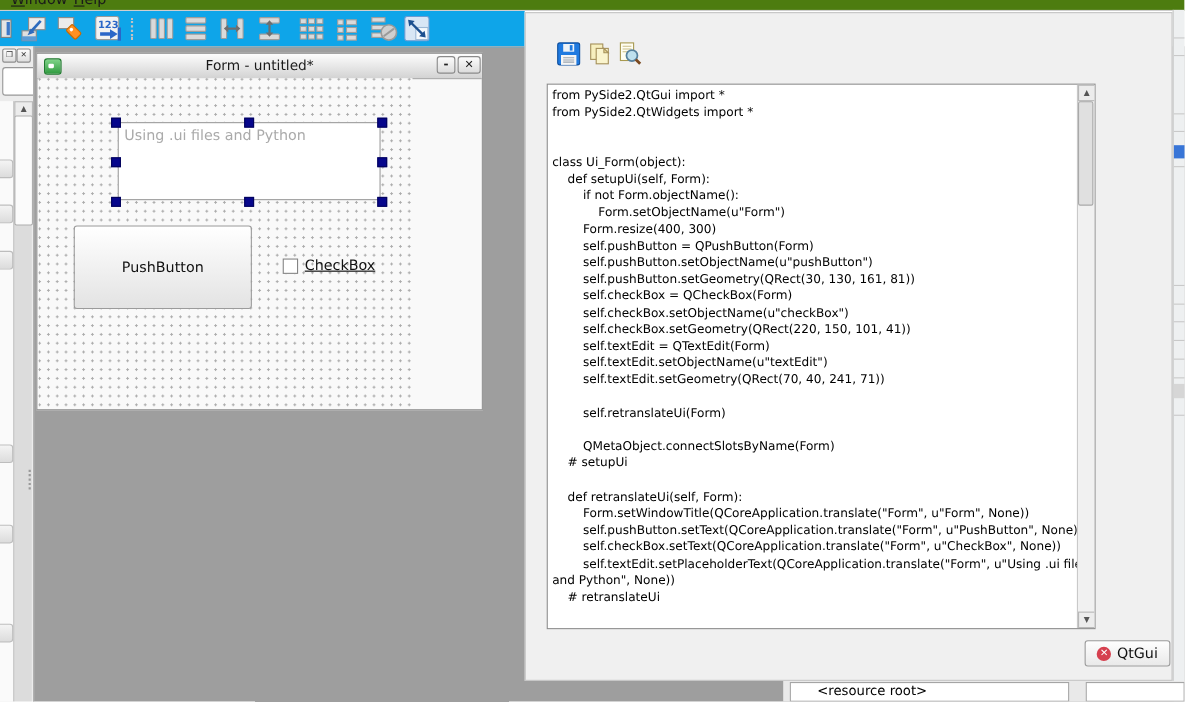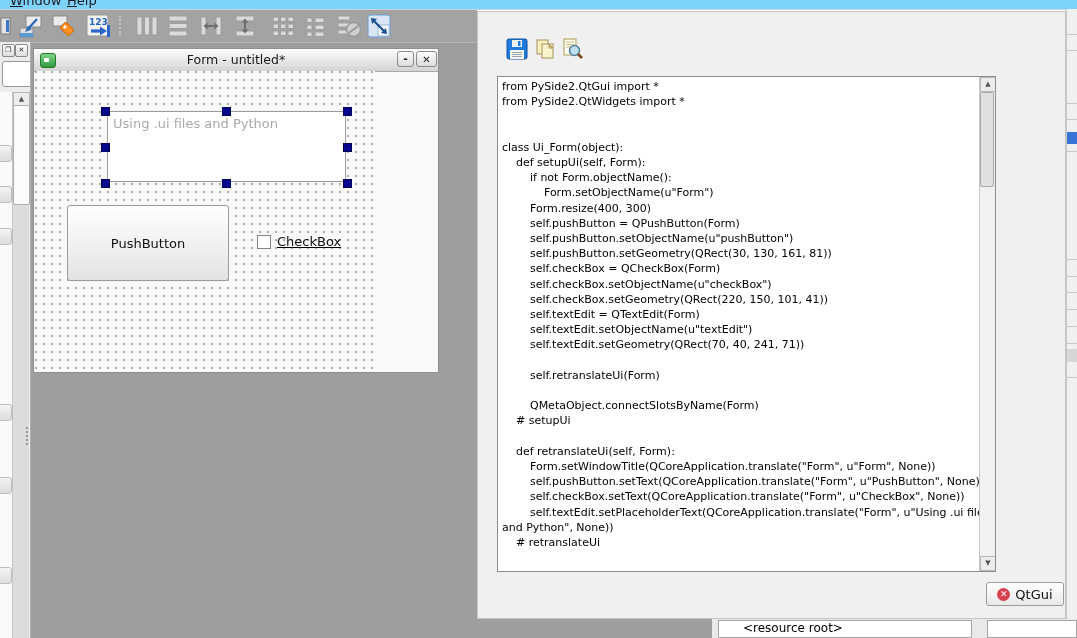--- a/index.html
+++ b/index.html
@@ -1,26 +1,26 @@
 <!DOCTYPE html>
 <html><head>
 <meta charset="utf-8">
 <style>
   html,body{margin:0;padding:0;background:#ffffff;}
   #screen{position:relative;width:1077px;height:638px;overflow:hidden;
           font-family:"DejaVu Sans","Liberation Sans",sans-serif;background:#fff;}
   .abs{position:absolute;}
 
   
-  #menustrip{left:0;top:0;width:1077px;height:9px;background:#7dd3fc;border-bottom:1px solid #cfcfcf;overflow:hidden;}
+  #menustrip{left:0;top:0;width:1077px;height:9px;background:#4d7c0f;border-bottom:1px solid #cfcfcf;overflow:hidden;}
   .menu-item{position:absolute;top:-7px;font-size:13px;color:#1a1a1a;}
   .menu-item::first-letter{text-decoration:underline;}
 
   
-  #toolbar{left:0;top:10px;width:477px;height:32px;background:#a3a3a3;border-bottom:1px solid #b4b4b4;}
+  #toolbar{left:0;top:10px;width:477px;height:32px;background:#0ea5e9;border-bottom:1px solid #b4b4b4;}
   .tb-icon{position:absolute;top:3px;width:26px;height:26px;display:flex;align-items:center;justify-content:center;}
   .tb-sep{position:absolute;top:6px;width:3px;height:20px;border-left:2px dotted #c2c2c2;}
 
   
   #leftpanel{left:0;top:42px;width:30px;height:596px;background:#ececec;border-right:1px solid #b0b0b0;overflow:hidden;}
   .dockbtn{position:absolute;top:2px;width:11px;height:11px;border:1px solid #8a8a8a;border-radius:2px;
            background:linear-gradient(#fcfcfc,#dedede);font-size:7px;line-height:10px;text-align:center;color:#333;}
   #wb-search{position:absolute;left:2px;top:19px;width:34px;height:24px;background:#fff;border:1px solid #979797;border-radius:3px;}
   #wb-list{position:absolute;left:0;top:50px;width:29px;height:546px;background:#fafafa;}
   .wb-header{position:absolute;left:-4px;width:14px;height:15px;background:linear-gradient(#f4f4f4,#dcdcdc);

